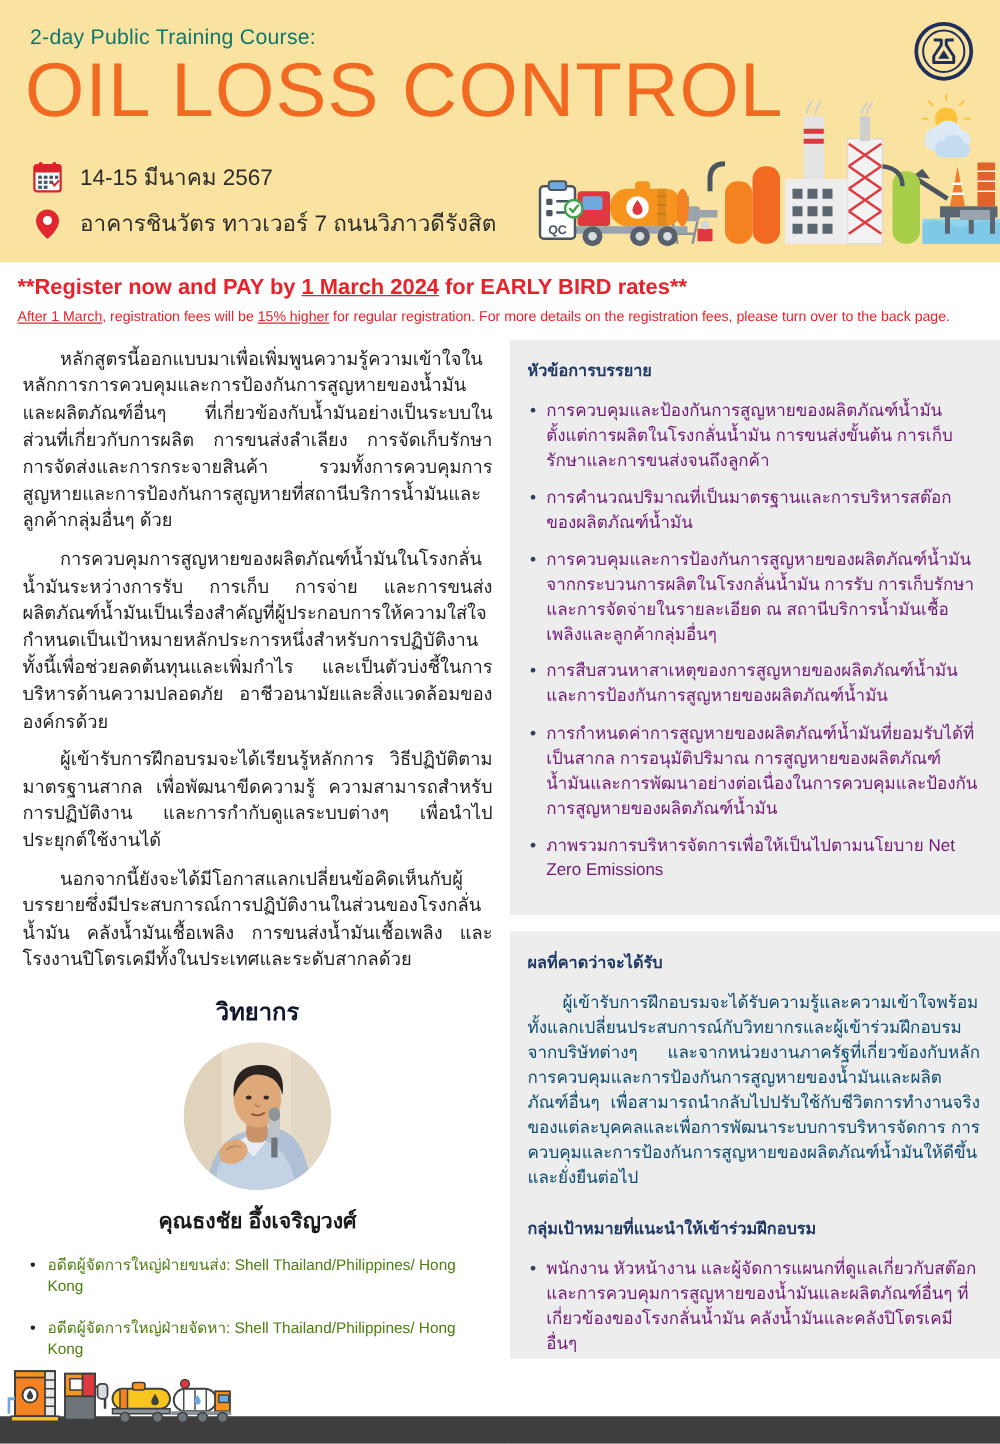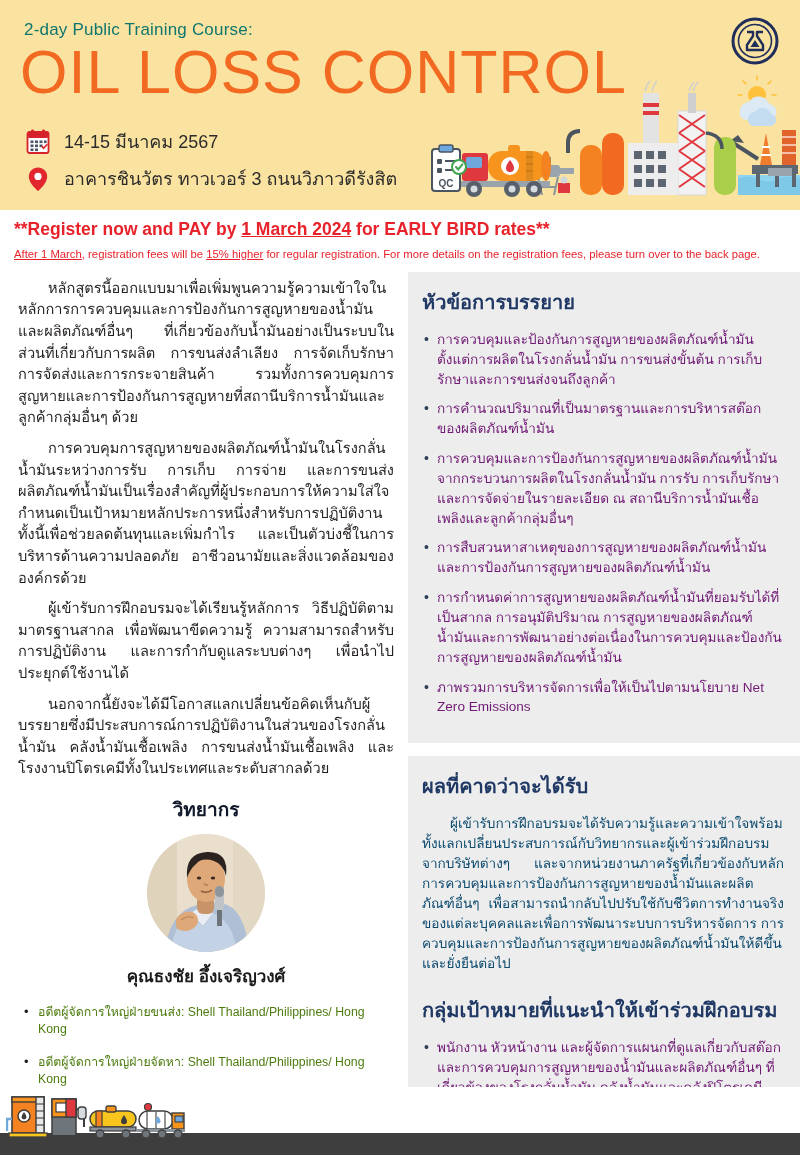--- a/index.html
+++ b/index.html
@@ -156,21 +156,21 @@
     color: #231f20;
   }
 
   
   .panel {
     background: #EDEDED;
     padding: 14px 16px 16px 14px;
   }
   .panel-gap { height: 13px; background: #ffffff; }
   .panel-head {
-    font-size: 20px;
+    font-size: 13px;
     font-weight: bold;
     color: #1F3864;
     margin-bottom: 12px;
   }
   .bullets { list-style: none; }
   .bullets li {
     position: relative;
     padding-left: 15px;
     font-size: 13.6px;
     line-height: 1.46;
@@ -252,21 +252,21 @@
         <path d="M16 17.5 l1.6 1.8 l3.2 -3.6" fill="none" stroke="#D6232B" stroke-width="1.6" stroke-linecap="round"></path>
       </svg>
       <span class="meta-text">14-15 มีนาคม 2567</span>
     </div>
 
     <div class="meta-row meta-loc">
       <svg class="icon-box" viewBox="0 0 24 26">
         <path d="M12 1.5 C6.9 1.5 2.8 5.6 2.8 10.7 C2.8 17.6 12 25 12 25 S21.2 17.6 21.2 10.7 C21.2 5.6 17.1 1.5 12 1.5 Z" fill="#E1262D"></path>
         <circle cx="12" cy="10.4" r="3.6" fill="#ffffff"></circle>
       </svg>
-      <span class="meta-text">อาคารชินวัตร ทาวเวอร์ 3 ถนนวิภาวดีรังสิต</span>
+      <span class="meta-text">อาคารชินวัตร ทาวเวอร์ 7 ถนนวิภาวดีรังสิต</span>
     </div>
 
     <svg class="scene" viewBox="0 0 370 135">
 
       <g>
         <circle cx="327" cy="20" r="9" fill="#FDC13A"></circle>
         <g stroke="#FDC13A" stroke-width="1.6" stroke-linecap="round">
           <line x1="327" y1="5" x2="327" y2="1"></line>
             <line x1="338" y1="9" x2="341" y2="6"></line>
           <line x1="316" y1="9" x2="313" y2="6"></line>

